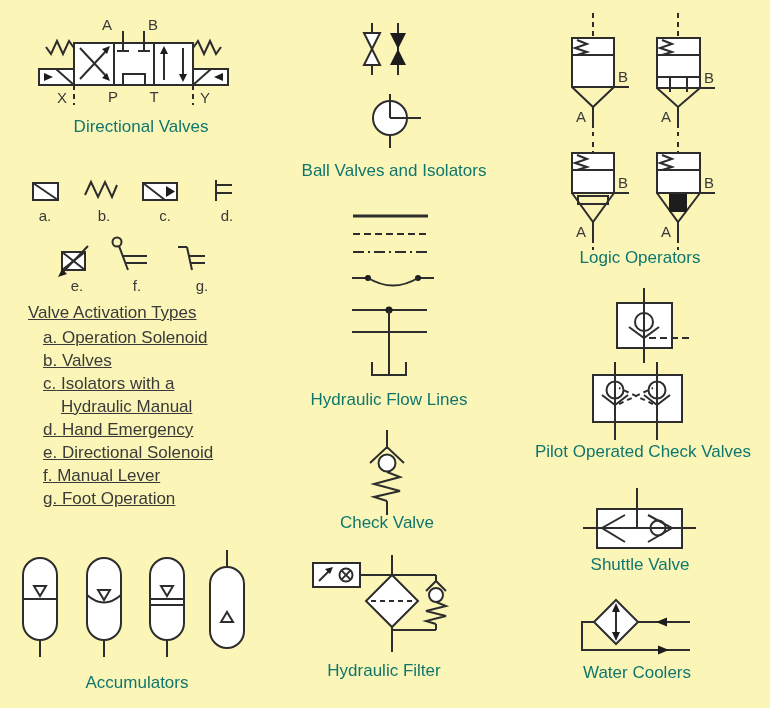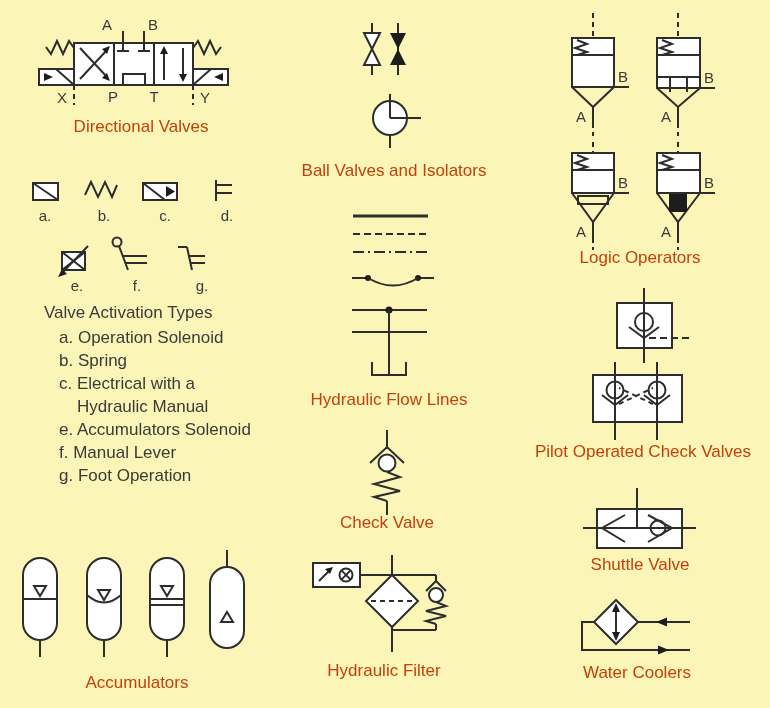--- a/index.html
+++ b/index.html
@@ -3,32 +3,32 @@
 <meta charset="utf-8">
 <style>
   html,body{margin:0;padding:0;}
   #canvas{
     position:relative;width:770px;height:708px;
     background:#FBF6B7;overflow:hidden;
     font-family:"Liberation Sans", sans-serif;color:#3a3a3a;
   }
   .sym{position:absolute;}
   .cap{position:absolute;transform:translateX(-50%);font-size:17px;
-       white-space:nowrap;color:#c2410c;}
+       white-space:nowrap;color:#0f766e;}
   
   .s{stroke:#2d2d2d;stroke-width:2;fill:none;}
   .s3{stroke:#2d2d2d;stroke-width:3;fill:none;}
   .w{stroke:#2d2d2d;stroke-width:2;fill:#ffffff;}
   .k{fill:#1d1d1d;stroke:none;}
   .dash{stroke-dasharray:7,4;}
   .dash2{stroke-dasharray:5,4;}
   .dashdot{stroke-dasharray:11,4,2,4;}
   text.t{fill:#3a3a3a;font-family:"Liberation Sans",sans-serif;font-size:15px;}
   
-  #act-list{position:absolute;left:44px;top:301px;font-size:17px;line-height:23px;}
+  #act-list{position:absolute;left:28px;top:301px;font-size:17px;line-height:23px;text-decoration:underline;}
   #act-list .ttl{margin-bottom:2px;}
   #act-list .li{padding-left:15px;}
   #act-list .cont{padding-left:33px;}
 </style>
 </head>
 <body>
 
 <div id="canvas">
 
   <svg class="sym" style="left:25px;top:10px" width="235" height="112" viewBox="0 0 235 112">
@@ -123,24 +123,25 @@
     <text class="t" x="145" y="46" text-anchor="middle">c.</text>
     <text class="t" x="207" y="46" text-anchor="middle">d.</text>
     <text class="t" x="57" y="116" text-anchor="middle">e.</text>
     <text class="t" x="117" y="116" text-anchor="middle">f.</text>
     <text class="t" x="182" y="116" text-anchor="middle">g.</text>
   </svg>
 
   <div id="act-list">
     <div class="ttl">Valve Activation Types</div>
     <div class="li"><span>a.</span> <span>Operation Solenoid</span></div>
-    <div class="li"><span>b.</span> <span>Spring</span></div>
-    <div class="li"><span>c.</span> <span>Electrical with a</span></div>
+    <div class="li"><span>b.</span> <span>Valves</span></div>
+    <div class="li"><span>c.</span> <span>Isolators with a</span></div>
     <div class="li cont"><span>Hydraulic Manual</span></div>
-    <div class="li"><span>e.</span> <span>Accumulators Solenoid</span></div>
+    <div class="li"><span>d.</span> <span>Hand Emergency</span></div>
+    <div class="li"><span>e.</span> <span>Directional Solenoid</span></div>
     <div class="li"><span>f.</span> <span>Manual Lever</span></div>
     <div class="li"><span>g.</span> <span>Foot Operation</span></div>
   </div>
 
   <svg class="sym" style="left:15px;top:545px" width="250" height="115" viewBox="0 0 250 115">
     <g>
       <rect class="w" x="8" y="13" width="34" height="82" rx="17"></rect>
       <polygon class="s" points="19,41 31,41 25,51"></polygon>
       <line class="s" x1="8" y1="54" x2="42" y2="54"></line>
       <line class="s" x1="25" y1="95" x2="25" y2="112"></line>

